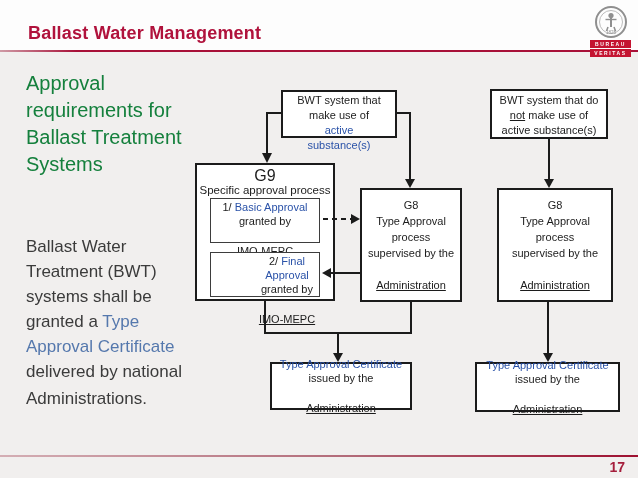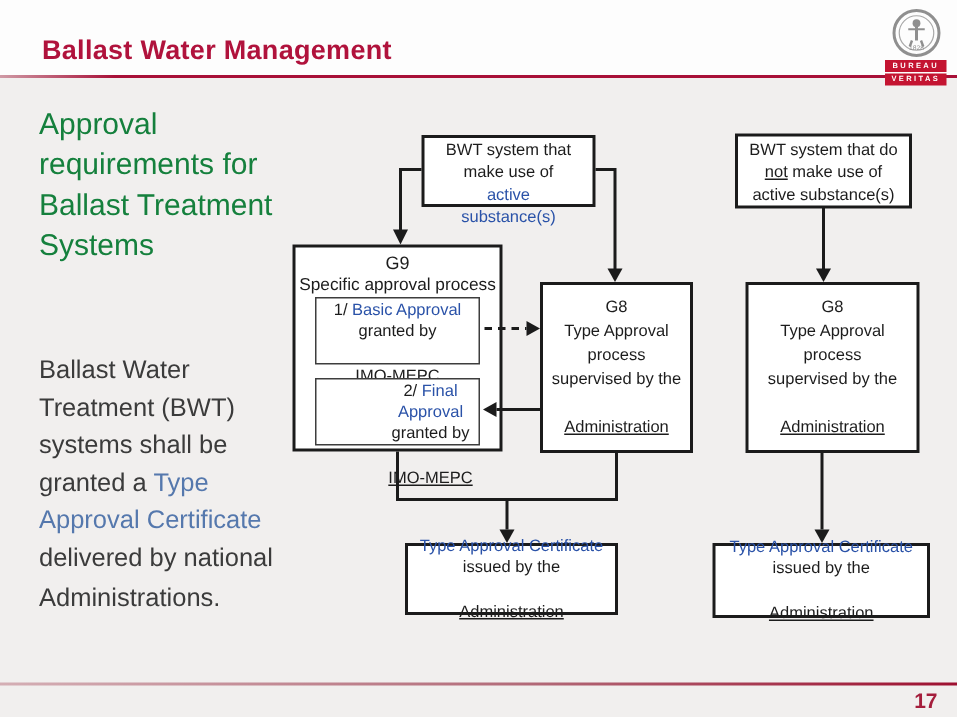--- a/index.html
+++ b/index.html
@@ -43,21 +43,21 @@
     position:absolute;box-sizing:border-box;background:#ffffff;
     border:2px solid #1b1b1b;text-align:center;
     font-size:11px;line-height:15px;color:#1c1c1c;
   }
   .flexbox{display:flex;flex-direction:column;justify-content:center;text-align:center;}
   .accent{color:#2a52a8;}
   .uline{text-decoration:underline;margin-top:16px;}
   #box-top-mid{left:281px;top:90px;width:116px;height:48px;padding:1px 12px;}
   #box-top-right{left:490px;top:89px;width:118px;height:50px;padding:2px 2px;}
   #box-g9{left:195px;top:163px;width:140px;height:138px;}
-  .g9-title{margin-top:3px;font-size:12px;line-height:15px;}
+  .g9-title{margin-top:3px;font-size:16px;line-height:15px;}
   .g9-sub{font-size:11.5px;line-height:14px;white-space:nowrap;}
   .g9-inner{
     position:absolute;box-sizing:border-box;left:13px;width:110px;height:45px;
     background:#fff;border:1.5px solid #3d3d3d;text-align:center;
     font-size:11px;line-height:14px;padding-top:1px;
   }
   #box-basic{top:33px;}
   #box-final{top:87px;padding-left:44px;}
   #box-g8-mid{left:360px;top:188px;width:102px;height:114px;line-height:16px;}
   #box-g8-right{left:497px;top:188px;width:116px;height:114px;line-height:16px;}

